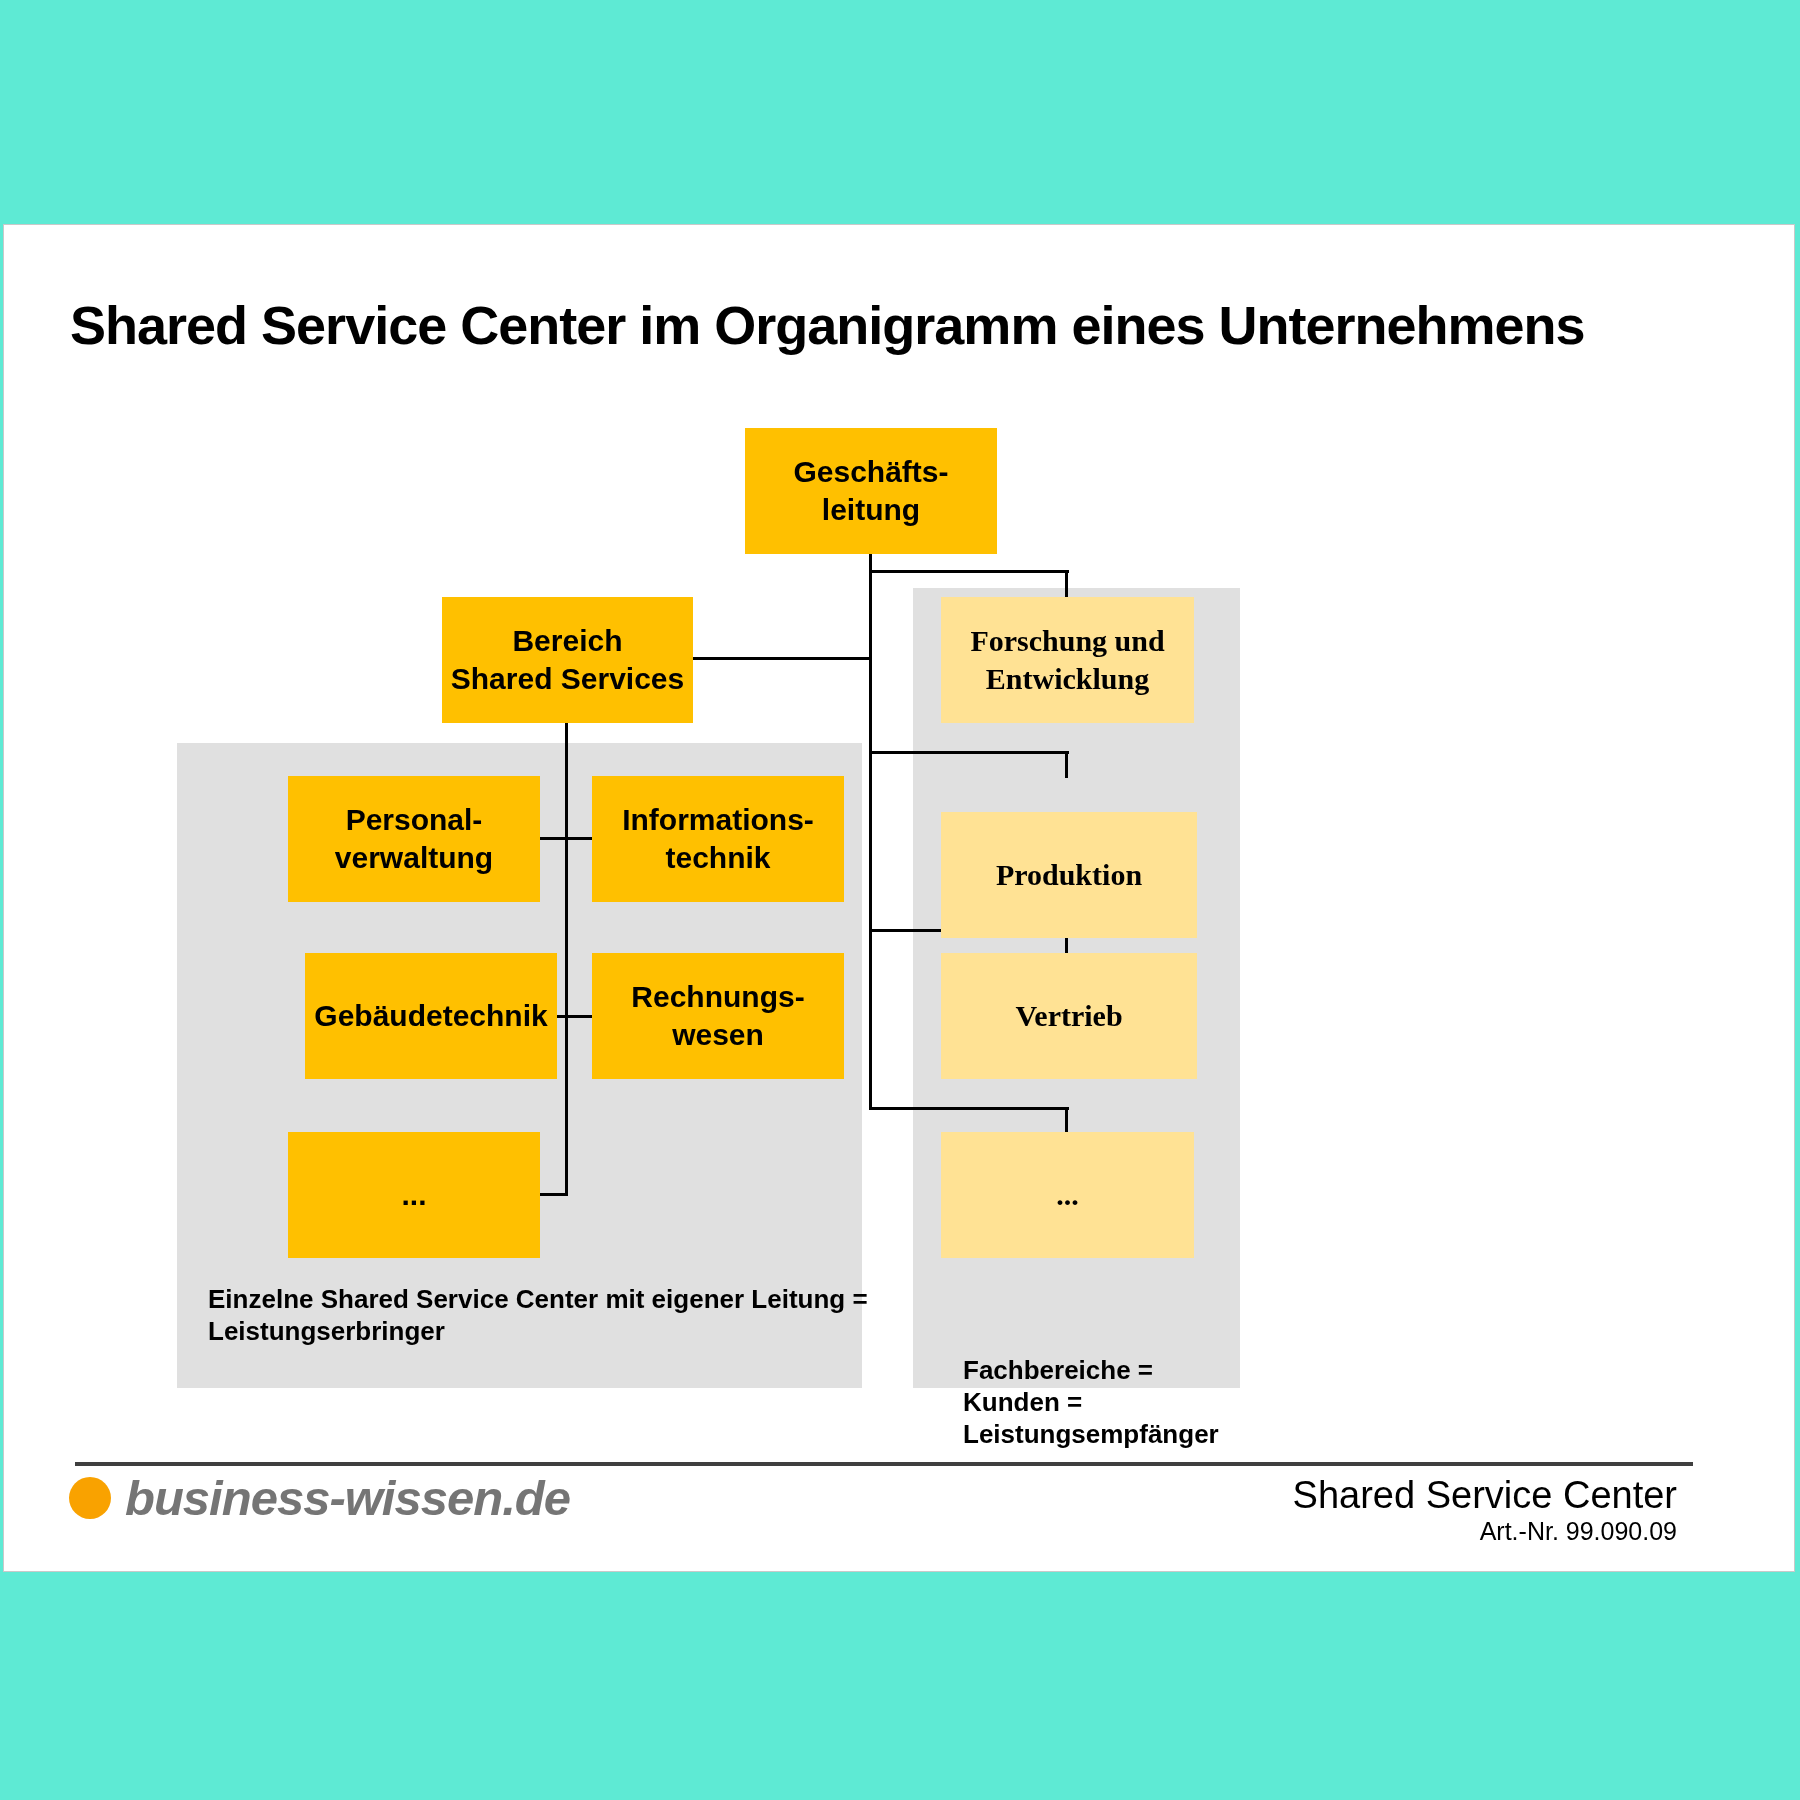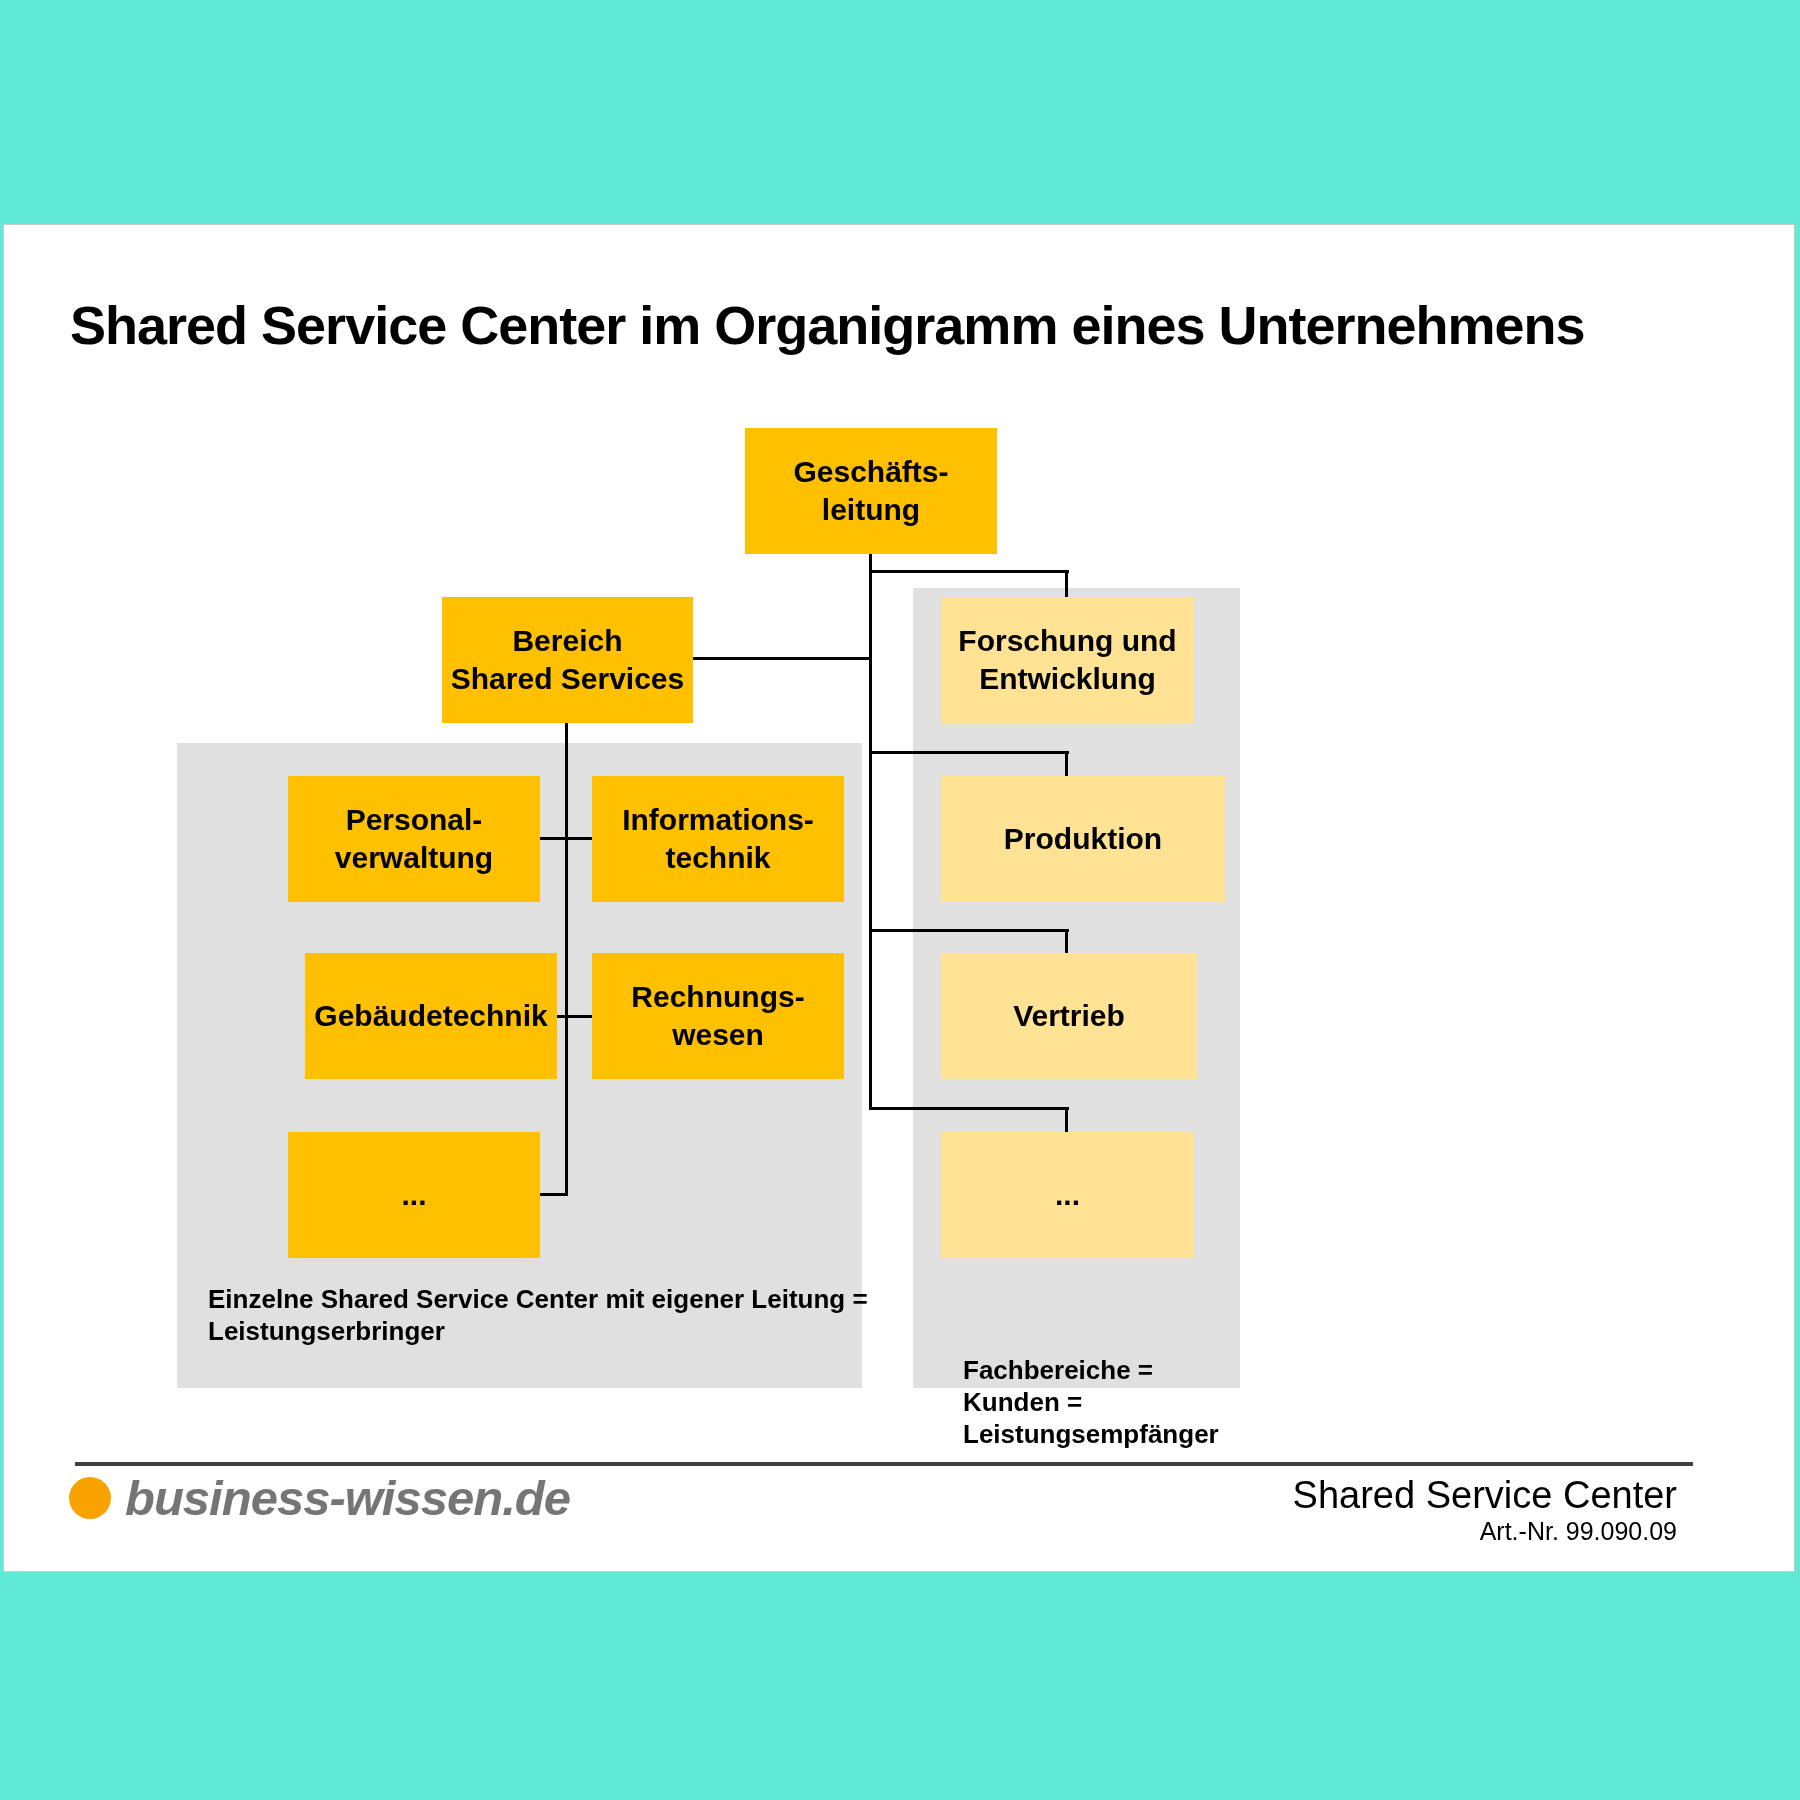--- a/index.html
+++ b/index.html
@@ -18,21 +18,21 @@
   }
   .panel{position:absolute;background:#e0e0e0;}
   .panel-left{left:177px;top:743px;width:685px;height:645px;}
   .panel-right{left:913px;top:588px;width:327px;height:800px;}
   .node{
     position:absolute;display:flex;align-items:center;justify-content:center;
     text-align:center;font-weight:bold;font-size:30px;line-height:38px;
     white-space:pre-line;box-sizing:border-box;z-index:3;
   }
   .node.primary{background:#ffc000;}
-  .node.secondary{background:#ffe294;}
+  .node.secondary{background:#ffe294;font-family:Liberation Serif, serif;}
   .line{position:absolute;background:#000;z-index:2;}
   .caption{
     position:absolute;font-weight:bold;font-size:26px;line-height:32px;
     white-space:pre-line;z-index:3;
   }
   .footer-rule{position:absolute;left:75px;top:1462px;width:1618px;height:4px;background:#3f3f3f;}
   .logo{position:absolute;left:69px;top:1470px;display:flex;align-items:center;z-index:3;}
   .logo-dot{width:42px;height:42px;border-radius:50%;background:#f9a200;margin-right:14px;}
   .logo-text{font-size:49px;font-weight:bold;font-style:italic;color:#757575;letter-spacing:-1px;}
   .doc-title{position:absolute;right:123px;top:1474px;font-size:38px;text-align:right;}
@@ -40,21 +40,21 @@
 
   
   #n-geschaeftsleitung{left:745px;top:419px;width:252px;height:126px;margin-top:9px;}
   #n-bereich{left:442px;top:597px;width:251px;height:126px;}
   #n-personal{left:288px;top:776px;width:252px;height:126px;}
   #n-informations{left:592px;top:776px;width:252px;height:126px;}
   #n-gebaeude{left:288px;top:953px;width:252px;height:126px;margin-left:17px;}
   #n-rechnungs{left:592px;top:953px;width:252px;height:126px;}
   #n-dots-left{left:288px;top:1132px;width:252px;height:126px;}
   #n-forschung{left:941px;top:597px;width:253px;height:126px;}
-  #n-produktion{left:941px;top:776px;width:284px;height:126px;}
+  #n-produktion{left:941px;top:812px;width:256px;height:126px;}
   #n-vertrieb{left:941px;top:953px;width:256px;height:126px;}
   #n-dots-right{left:941px;top:1132px;width:253px;height:126px;}
 
   
   #l-trunk-main{left:869px;top:544px;width:3px;height:566px;}
   #l-branch-fe{left:869px;top:570px;width:200px;height:3px;}
   #l-drop-fe{left:1065px;top:570px;width:3px;height:29px;}
   #l-branch-produktion{left:869px;top:751px;width:200px;height:3px;}
   #l-drop-produktion{left:1065px;top:751px;width:3px;height:27px;}
   #l-branch-vertrieb{left:869px;top:929px;width:200px;height:3px;}

